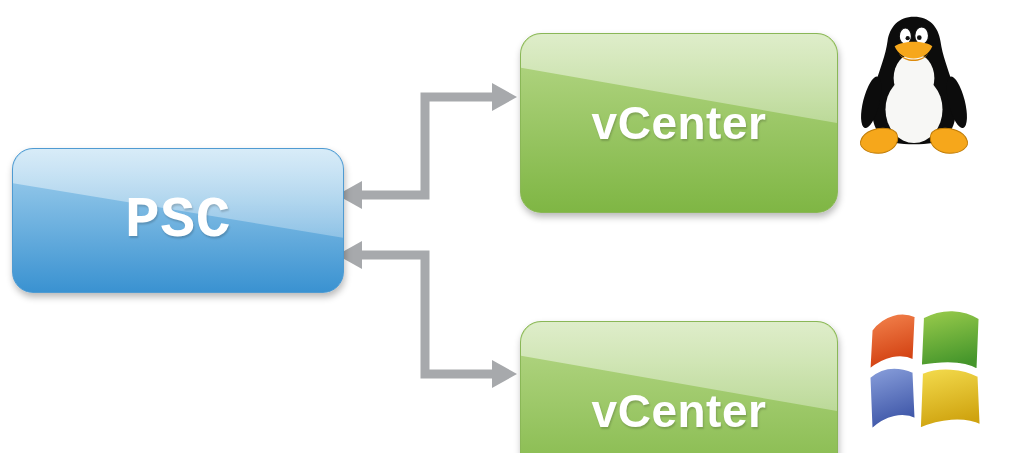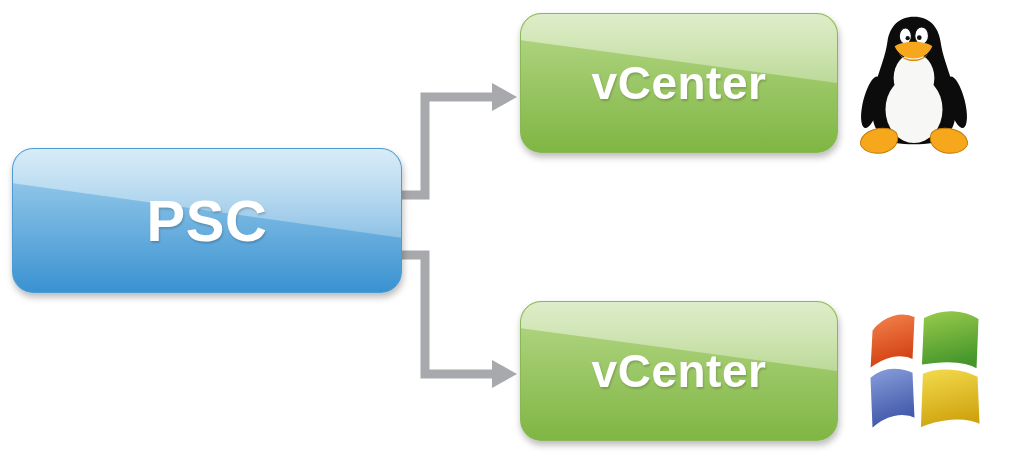--- a/index.html
+++ b/index.html
@@ -25,29 +25,31 @@
   }
   .node::after {
     content: "";
     position: absolute;
     inset: 0;
     border-radius: inherit;
     background: linear-gradient(to bottom, rgba(255,255,255,0.55), rgba(255,255,255,0.10));
     pointer-events: none;
   }
   .node-psc {
-    left: 12px; top: 148px; width: 390px; height: 145px;
+    left: 12px; top: 148px; width: 332px; height: 145px;
     background: linear-gradient(to bottom, var(--psc-top), var(--psc-bottom));
     border: 1px solid #4f9bd2;
+    font-family: Liberation Mono, monospace;
   }
   .node-psc::after { clip-path: polygon(0 0, 100% 0, 100% 62%, 0 24%); }
   .node-green {
-    width: 318px; height: 140px;
+    width: 318px; height: 180px;
     background: linear-gradient(to bottom, var(--vcenter-top), var(--vcenter-bottom));
     border: 1px solid #8ab757;
+    margin-top: 20px;
   }
   .node-green::after { clip-path: polygon(0 0, 100% 0, 100% 50%, 0 19%); }
   .node-vcenter-linux   { left: 520px; top: 13px; }
   .node-vcenter-windows { left: 520px; top: 301px; }
 
   .node-label {
     position: relative;
     z-index: 2;
     color: #ffffff;
     font-weight: bold;

